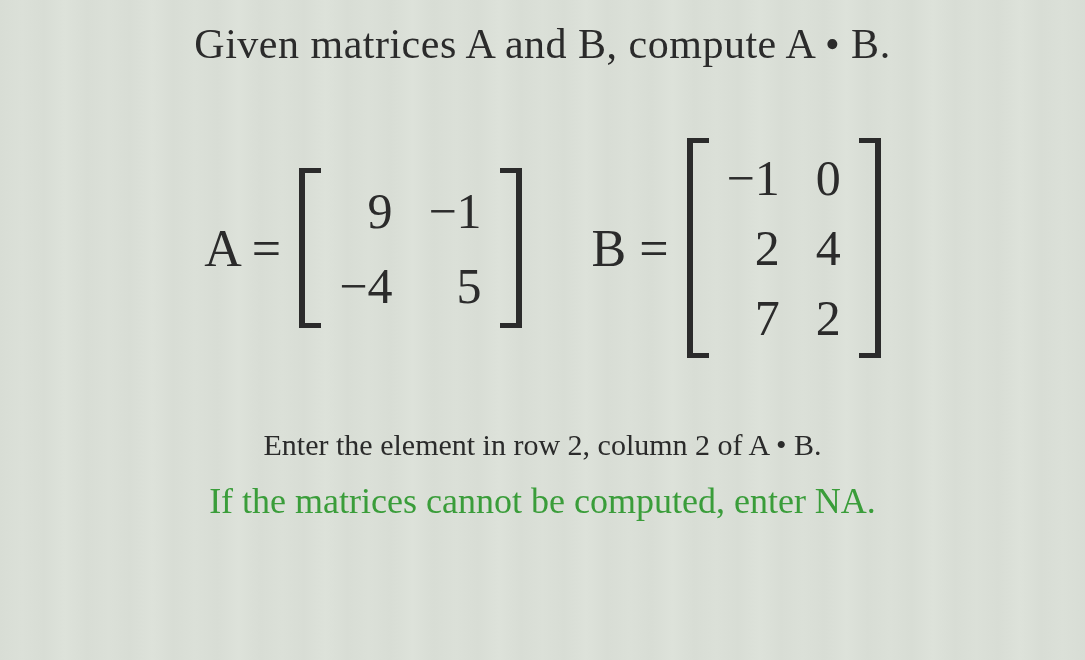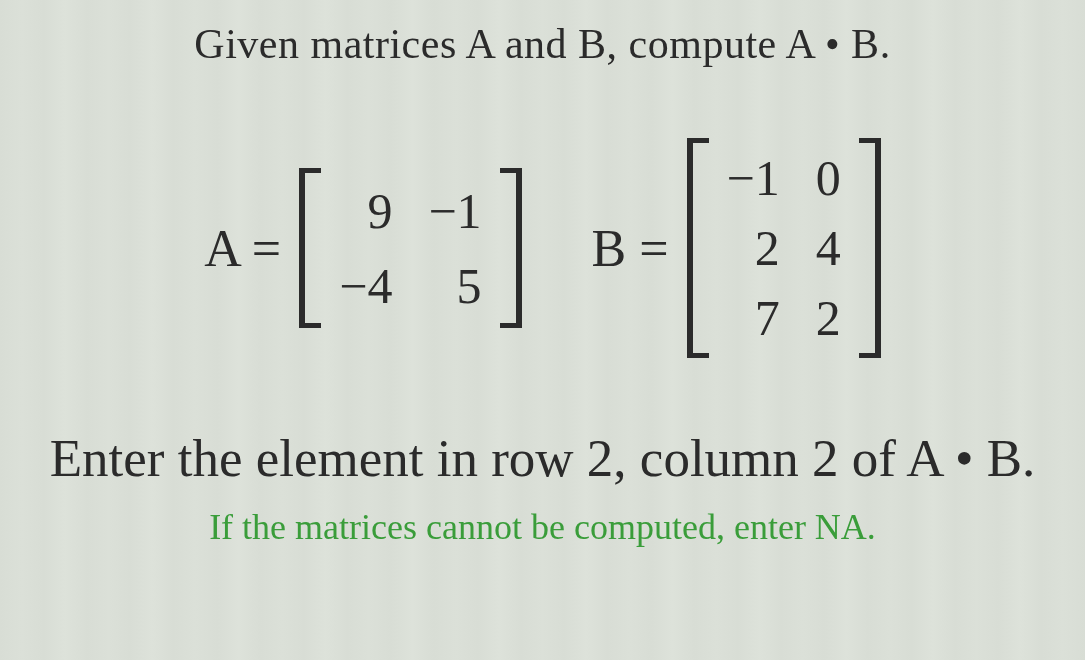--- a/index.html
+++ b/index.html
@@ -79,21 +79,21 @@
     align-items: center;
     justify-items: end;
     column-gap: 36px;
     row-gap: 10px;
     padding: 10px 18px;
     font-size: 50px;
     color: #2b2b2b;
   }
   .mat.two { grid-template-columns: auto auto; }
   .prompt2 {
-    font-size: 53px;
+    font-size: 30px;
     text-align: center;
     color: #2b2b2b;
     margin-top: 0px;
   }
   .hint {
     font-size: 36px;
     text-align: center;
     color: #3a9d3a;
     margin-top: 18px;
   }

